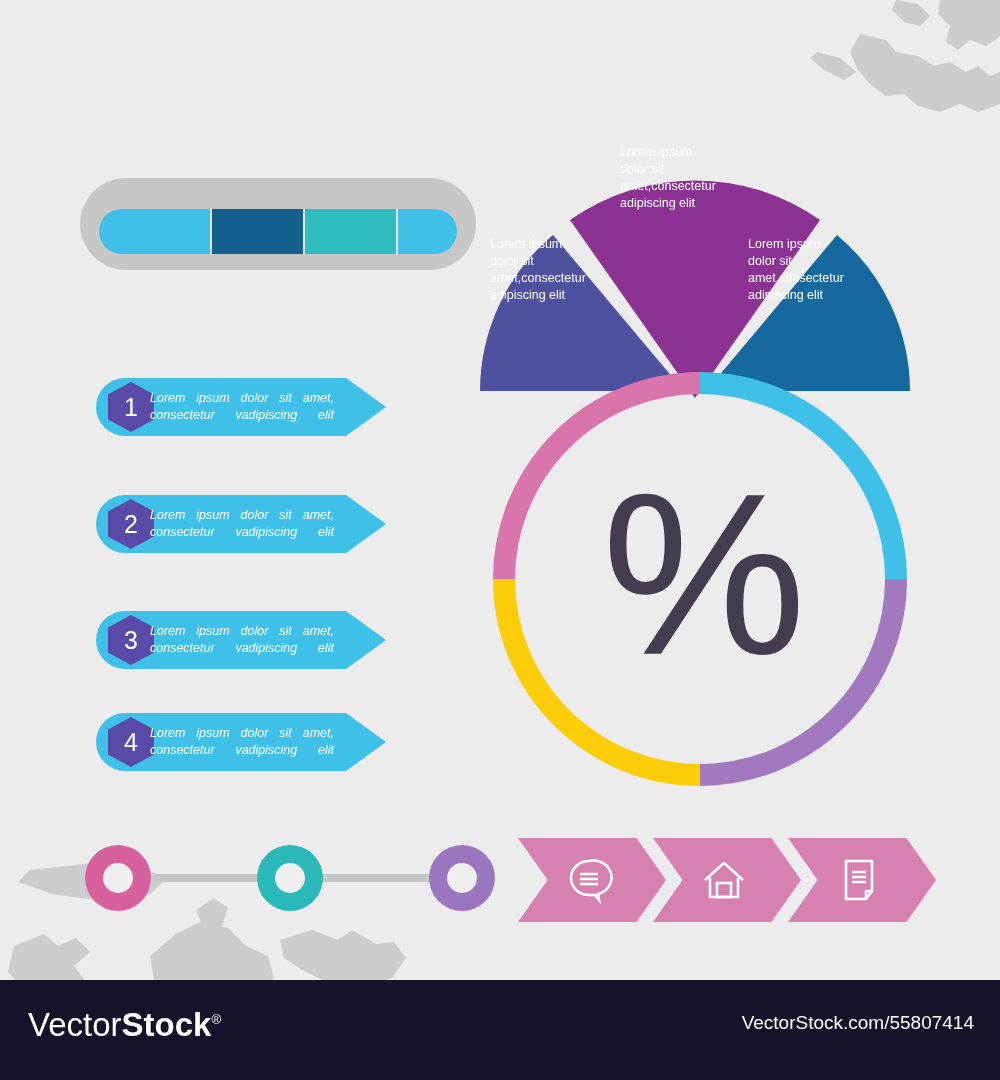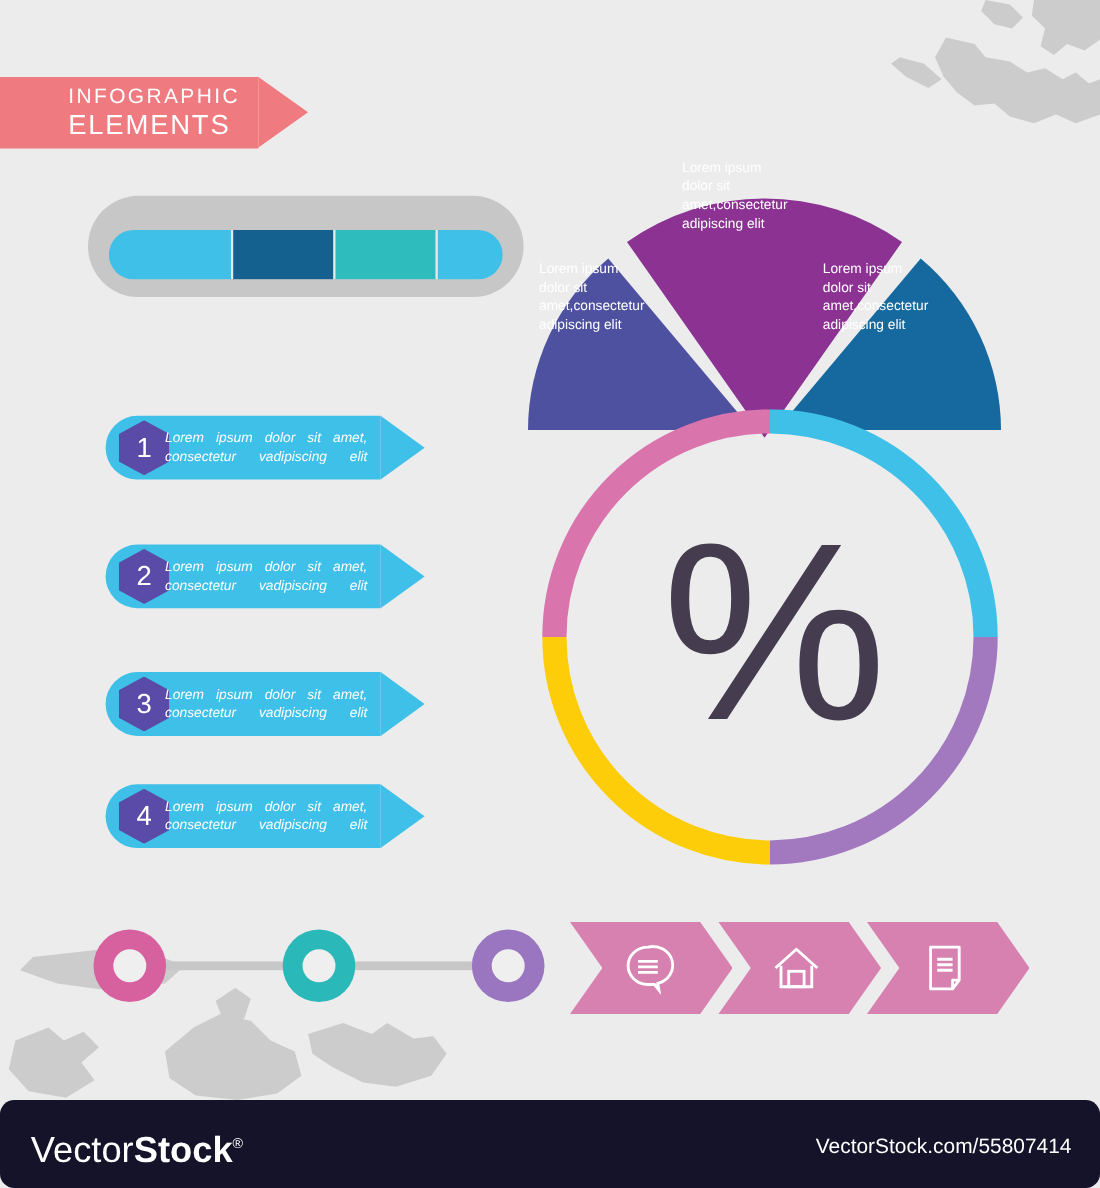--- a/index.html
+++ b/index.html
@@ -116,23 +116,22 @@
   .chev {
     position: absolute; top: 0; width: 148px; height: 84px;
     background: #d781b0;
     clip-path: polygon(0% 0%, 80% 0%, 100% 50%, 80% 100%, 0% 100%, 20% 50%);
     display: flex; align-items: center; justify-content: center;
   }
   .chev svg { width: 48px; height: 48px; margin-left: -6px; }
 
   
   #footer {
-    position: absolute; left: 0; bottom: 0; width: 1000px; height: 80px;
+    position: absolute; left: 0; bottom: 0; width: 1000px; height: 100px;
     background: #141329;
-    border-radius: 13px;
   }
   #brand-logo {
     position: absolute; left: 28px; top: 22px;
     color: #fff; font-size: 33px; line-height: 36px;
   }
   #brand-logo .thin { font-weight: 300; }
   #brand-logo .bold { font-weight: 700; }
   #brand-logo .reg { font-size: 13px; vertical-align: super; }
   #brand-url {
     position: absolute; right: 26px; top: 32px;
@@ -152,24 +151,20 @@
   </svg>
 
   <svg id="map-bottom" class="map-deco" viewBox="0 0 420 140">
     <path fill="#cccccc" d="M30 10 L120 0 L168 18 L150 34 L96 40 L52 34 L18 22 Z
       M14 86 L44 74 L58 86 L76 78 L90 92 L74 106 L86 122 L60 138 L26 132 L8 112 Z
       M150 96 L176 74 L200 62 L228 68 L246 86 L268 96 L274 118 L252 134 L216 140 L178 136 L154 120 Z
       M196 50 L214 38 L228 48 L222 66 L204 70 Z
       M280 80 L312 70 L338 80 L352 70 L376 84 L394 82 L406 98 L392 118 L360 128 L330 124 L302 110 L284 98 Z"></path>
   </svg>
 
-  <div id="title-banner">
-    <div id="title-line1">INFOGRAPHIC</div>
-    <div id="title-line2">ELEMENTS</div>
-  </div>
 
   <div id="progress-shell">
     <div id="progress-track">
       <div class="seg" style="flex:0 0 31%;background:#3fc0e8"></div>
       <div class="seg" style="flex:0 0 26%;background:#14618f"></div>
       <div class="seg" style="flex:0 0 26%;background:#2fbcbc"></div>
       <div class="seg" style="flex:1 1 auto;background:#3fc0e8"></div>
     </div>
   </div>
 

